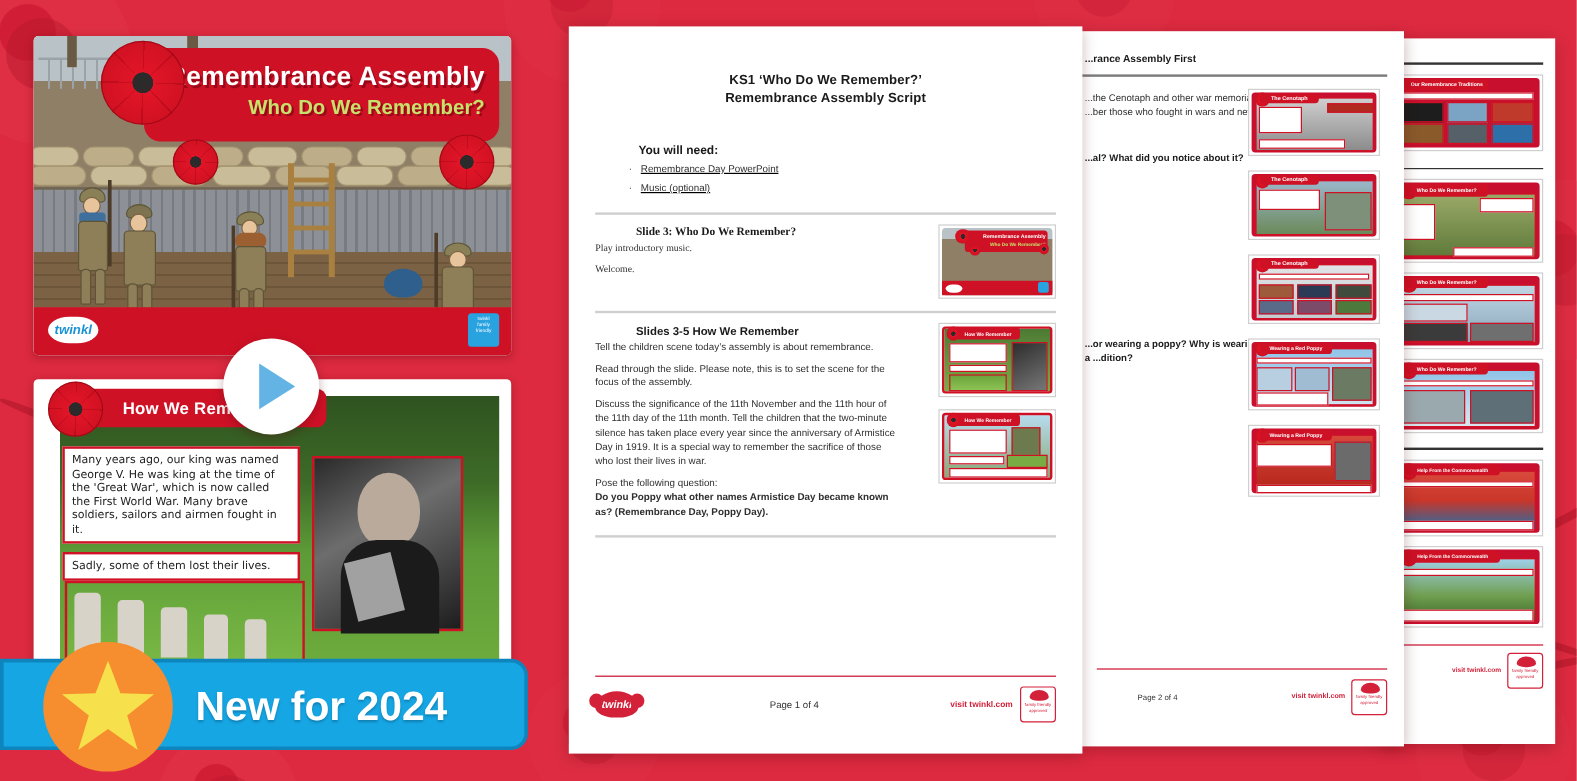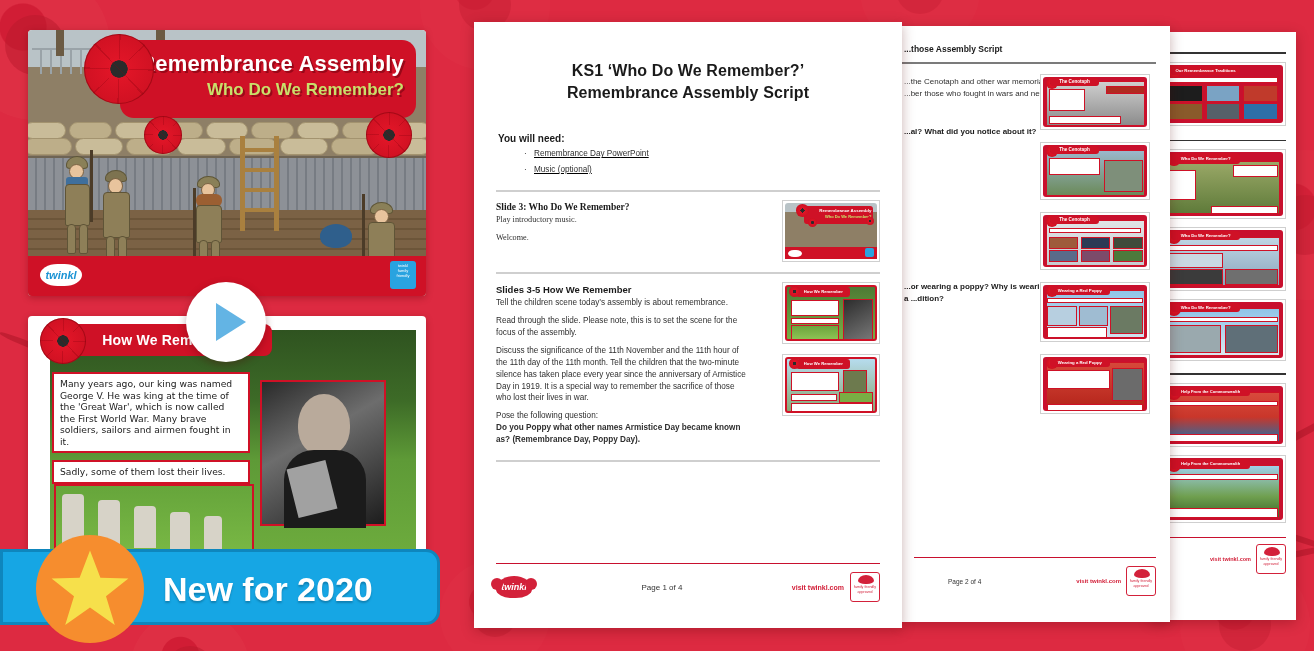--- a/index.html
+++ b/index.html
@@ -174,24 +174,24 @@
   .doc {
     position:absolute; background:#fff;
     box-shadow: 0 3px 12px rgba(80,0,8,.30);
   }
   .doc3 { left:1150px; top:32px; width:146px; height:588px; }
   .doc2 { left:900px; top:26px; width:270px; height:596px; }
   .doc1 { left:474px; top:22px; width:428px; height:606px; }
 
   .doc-title {
     text-align:center; font-weight:bold; color:#1a1a1a;
-    font-size:16px; line-height:1.35; letter-spacing:.1px;
+    font-size:11px; line-height:1.35; letter-spacing:.1px;
   }
   .doc-h {
-    font-weight:bold; color:#1a1a1a; font-size:9.5px; margin-bottom:2px;
+    font-weight:bold; color:#1a1a1a; font-size:9.5px; margin-bottom:2px;margin-left:34px;
   }
   .doc-p {
     color:#2f2f2f; font-size:8.2px; line-height:1.45; margin-bottom:6px;
   }
   .doc-p.bold { font-weight:bold; }
   .doc-li { color:#2f2f2f; font-size:8.2px; margin:0 0 6px 26px; }
   .rule { height:2px; background:#cfcfcf; }
   .footer-rule { height:1.5px; background:#c8102e; }
 
   .twinkl-footer-logo {
@@ -380,21 +380,21 @@
       <div class="textbox" style="left:24px;top:144px;width:198px;font-size:9.2px;">Sadly, some of them lost their lives.</div>
       <div class="textbox" style="left:24px;top:56px;width:198px;font-size:9.2px;">Many years ago, our king was named George V. He was king at the time of the 'Great War', which is now called the First World War. Many brave soldiers, sailors and airmen fought in it.</div>
     </div>
   </div>
 
   <div class="play-btn">
     <div class="play-tri"></div>
   </div>
 
   <div class="ribbon">
-    <div class="ribbon-label">New for 2020</div>
+    <div class="ribbon-label">New for 2024</div>
   </div>
   <div class="star-circle">
     <div class="star"></div>
   </div>
 
   <div class="doc doc3">
     <div class="rule" style="margin:20px 10px 0 10px;height:1.5px;background:#333;"></div>
 
     <div class="thumb" style="margin:8px 10px 0 10px;height:64px;">
       <div class="thumb-art" style="background:#c8102e;"></div>
@@ -466,21 +466,21 @@
     <div style="display:flex;align-items:center;justify-content:flex-end;gap:5px;padding:6px 10px 0 10px;">
       <div style="color:#d3213a;font-size:5.5px;font-weight:bold;">visit twinkl.com</div>
       <div class="twinkl-stamp">
         <div class="twinkl-stamp-in">family friendly approved</div>
       </div>
     </div>
   </div>
 
   <div class="doc doc2">
     <div style="padding:18px 14px 0 0;">
-      <div style="font-size:8.5px;font-weight:bold;color:#1a1a1a;text-align:left;padding-left:4px;">...those Assembly Script</div>
+      <div style="font-size:8.5px;font-weight:bold;color:#1a1a1a;text-align:left;padding-left:4px;">...rance Assembly First</div>
       <div class="rule" style="margin-top:8px;height:1.5px;background:#7b7b7b;"></div>
     </div>
 
     <div style="position:relative;padding:12px 14px 0 4px;">
       <div style="font-size:8px;color:#2f2f2f;line-height:1.55;width:150px;">...the Cenotaph and other war memorials ...ber those who fought in wars and never</div>
       <div style="font-size:8px;color:#1a1a1a;font-weight:bold;line-height:1.55;width:150px;margin-top:26px;">...al? What did you notice about it?</div>
       <div style="font-size:8px;color:#1a1a1a;font-weight:bold;line-height:1.55;width:150px;margin-top:142px;">...or wearing a poppy? Why is wearing a ...dition?</div>
     </div>
 
     <div style="position:absolute;left:140px;top:48px;width:110px;">

